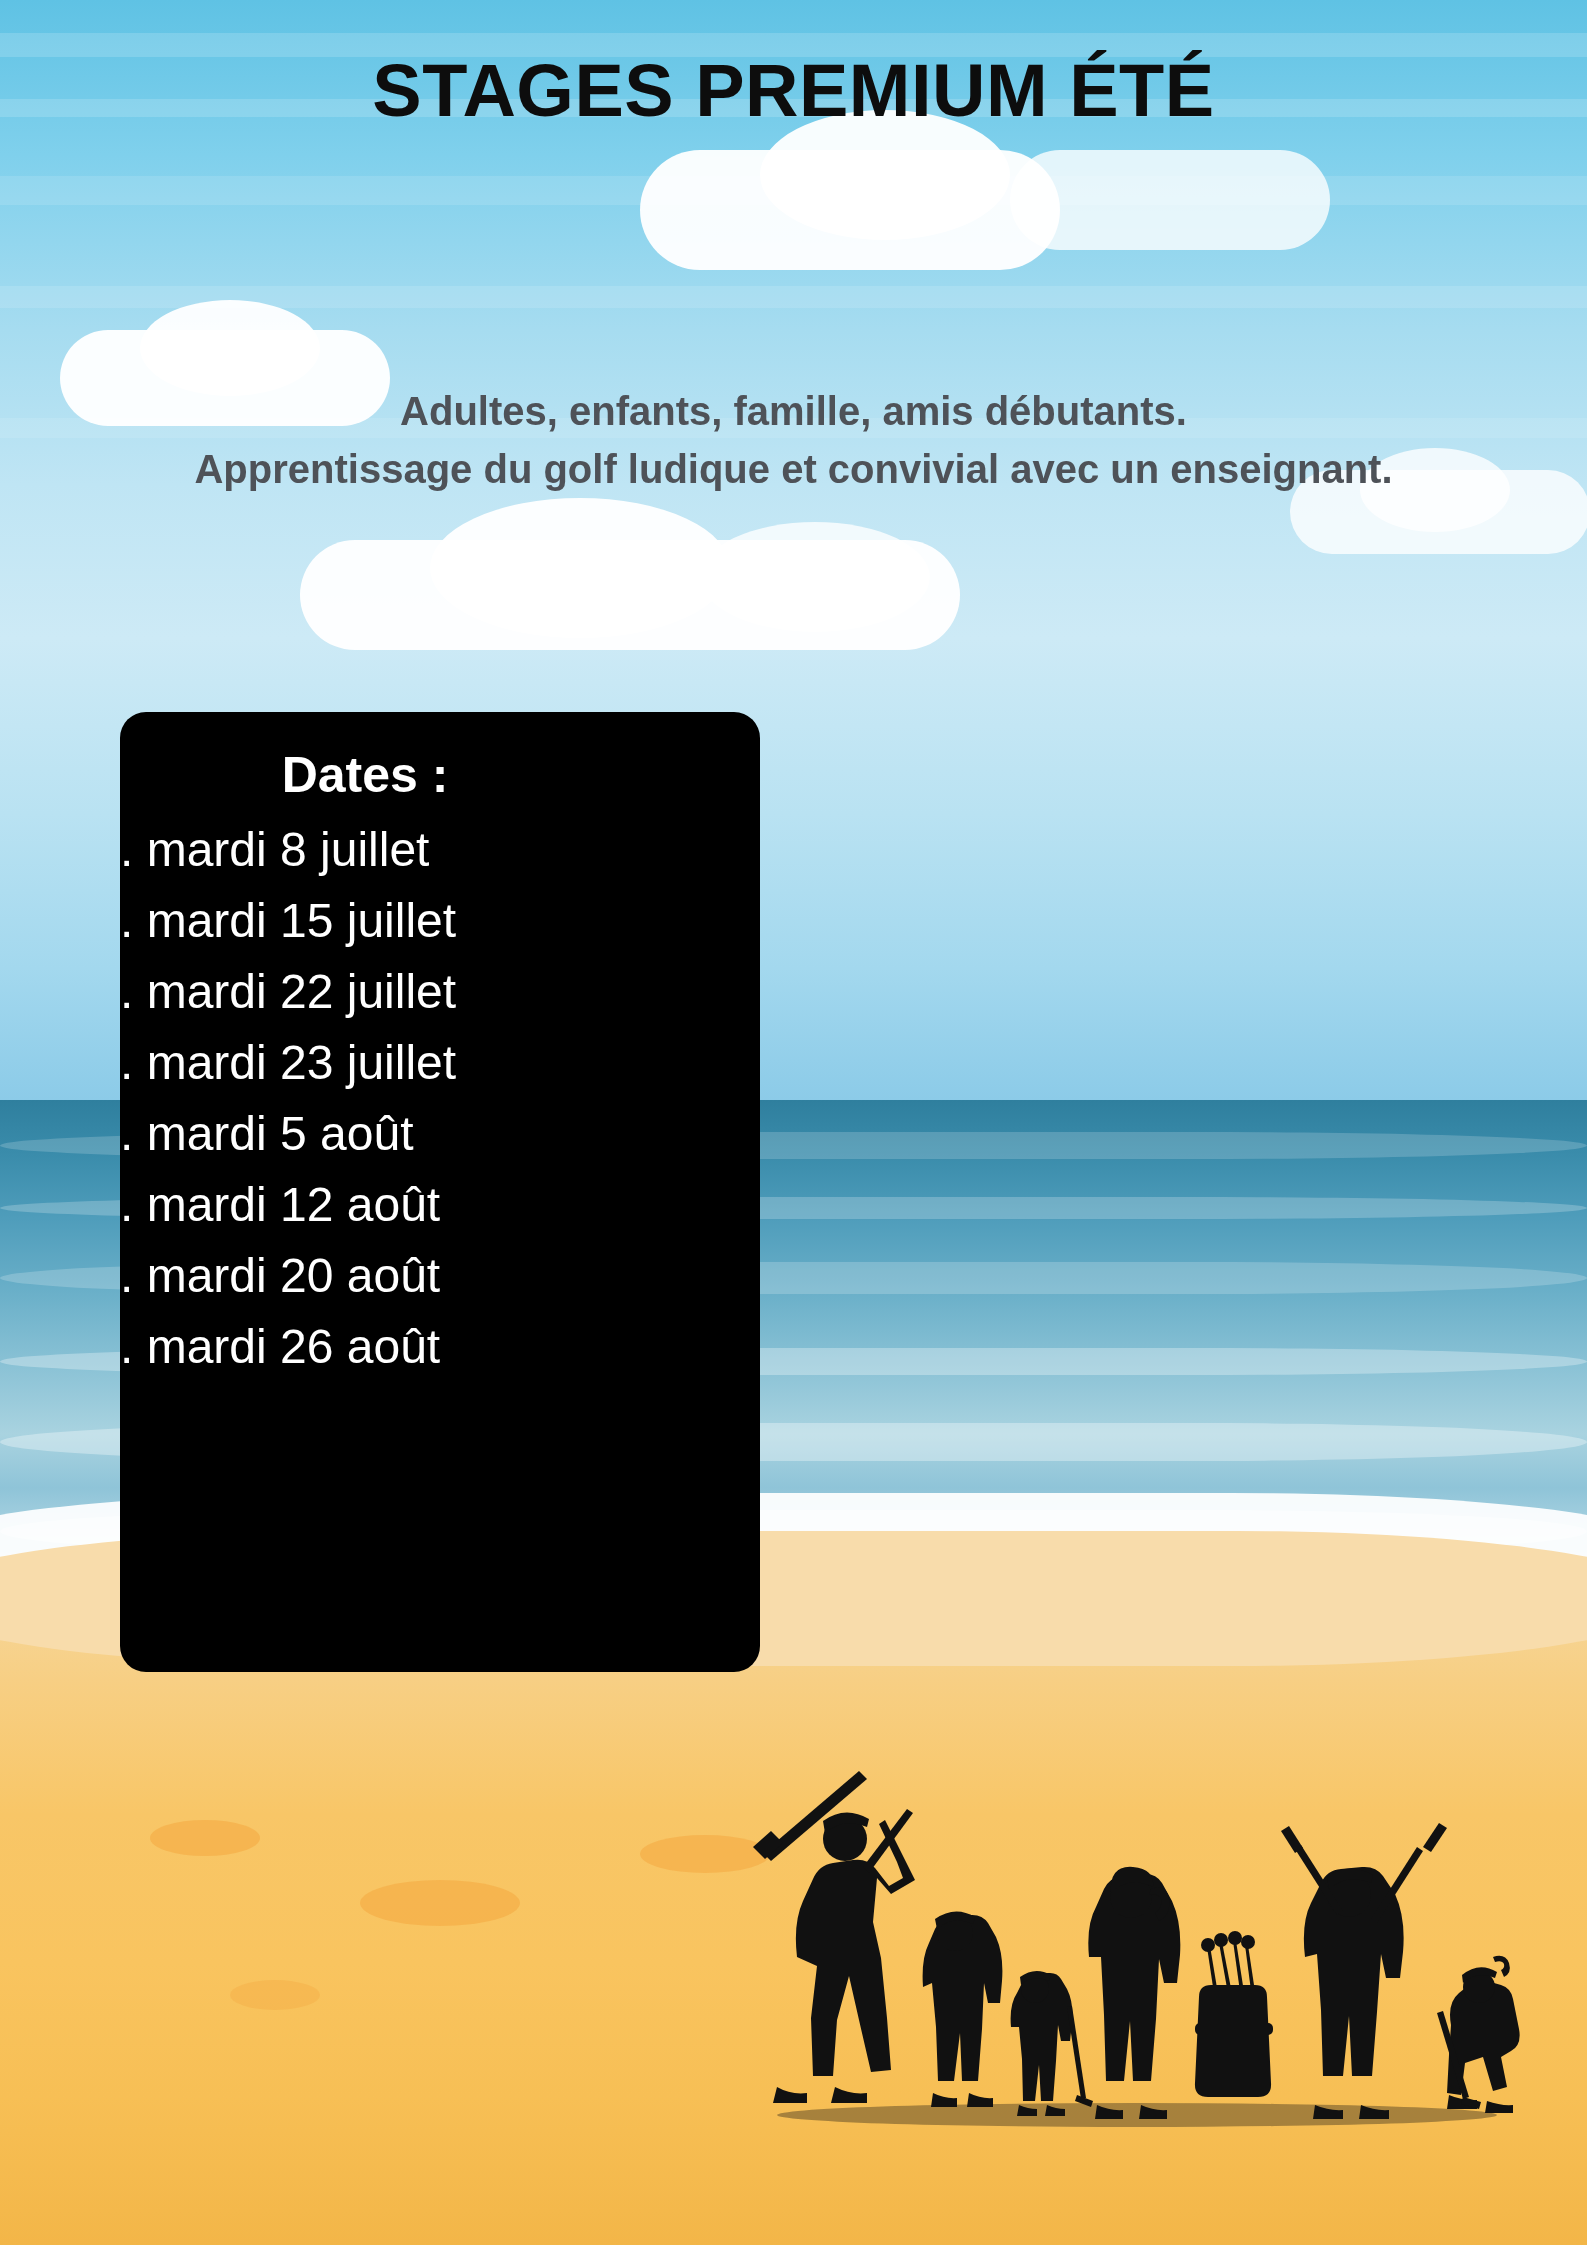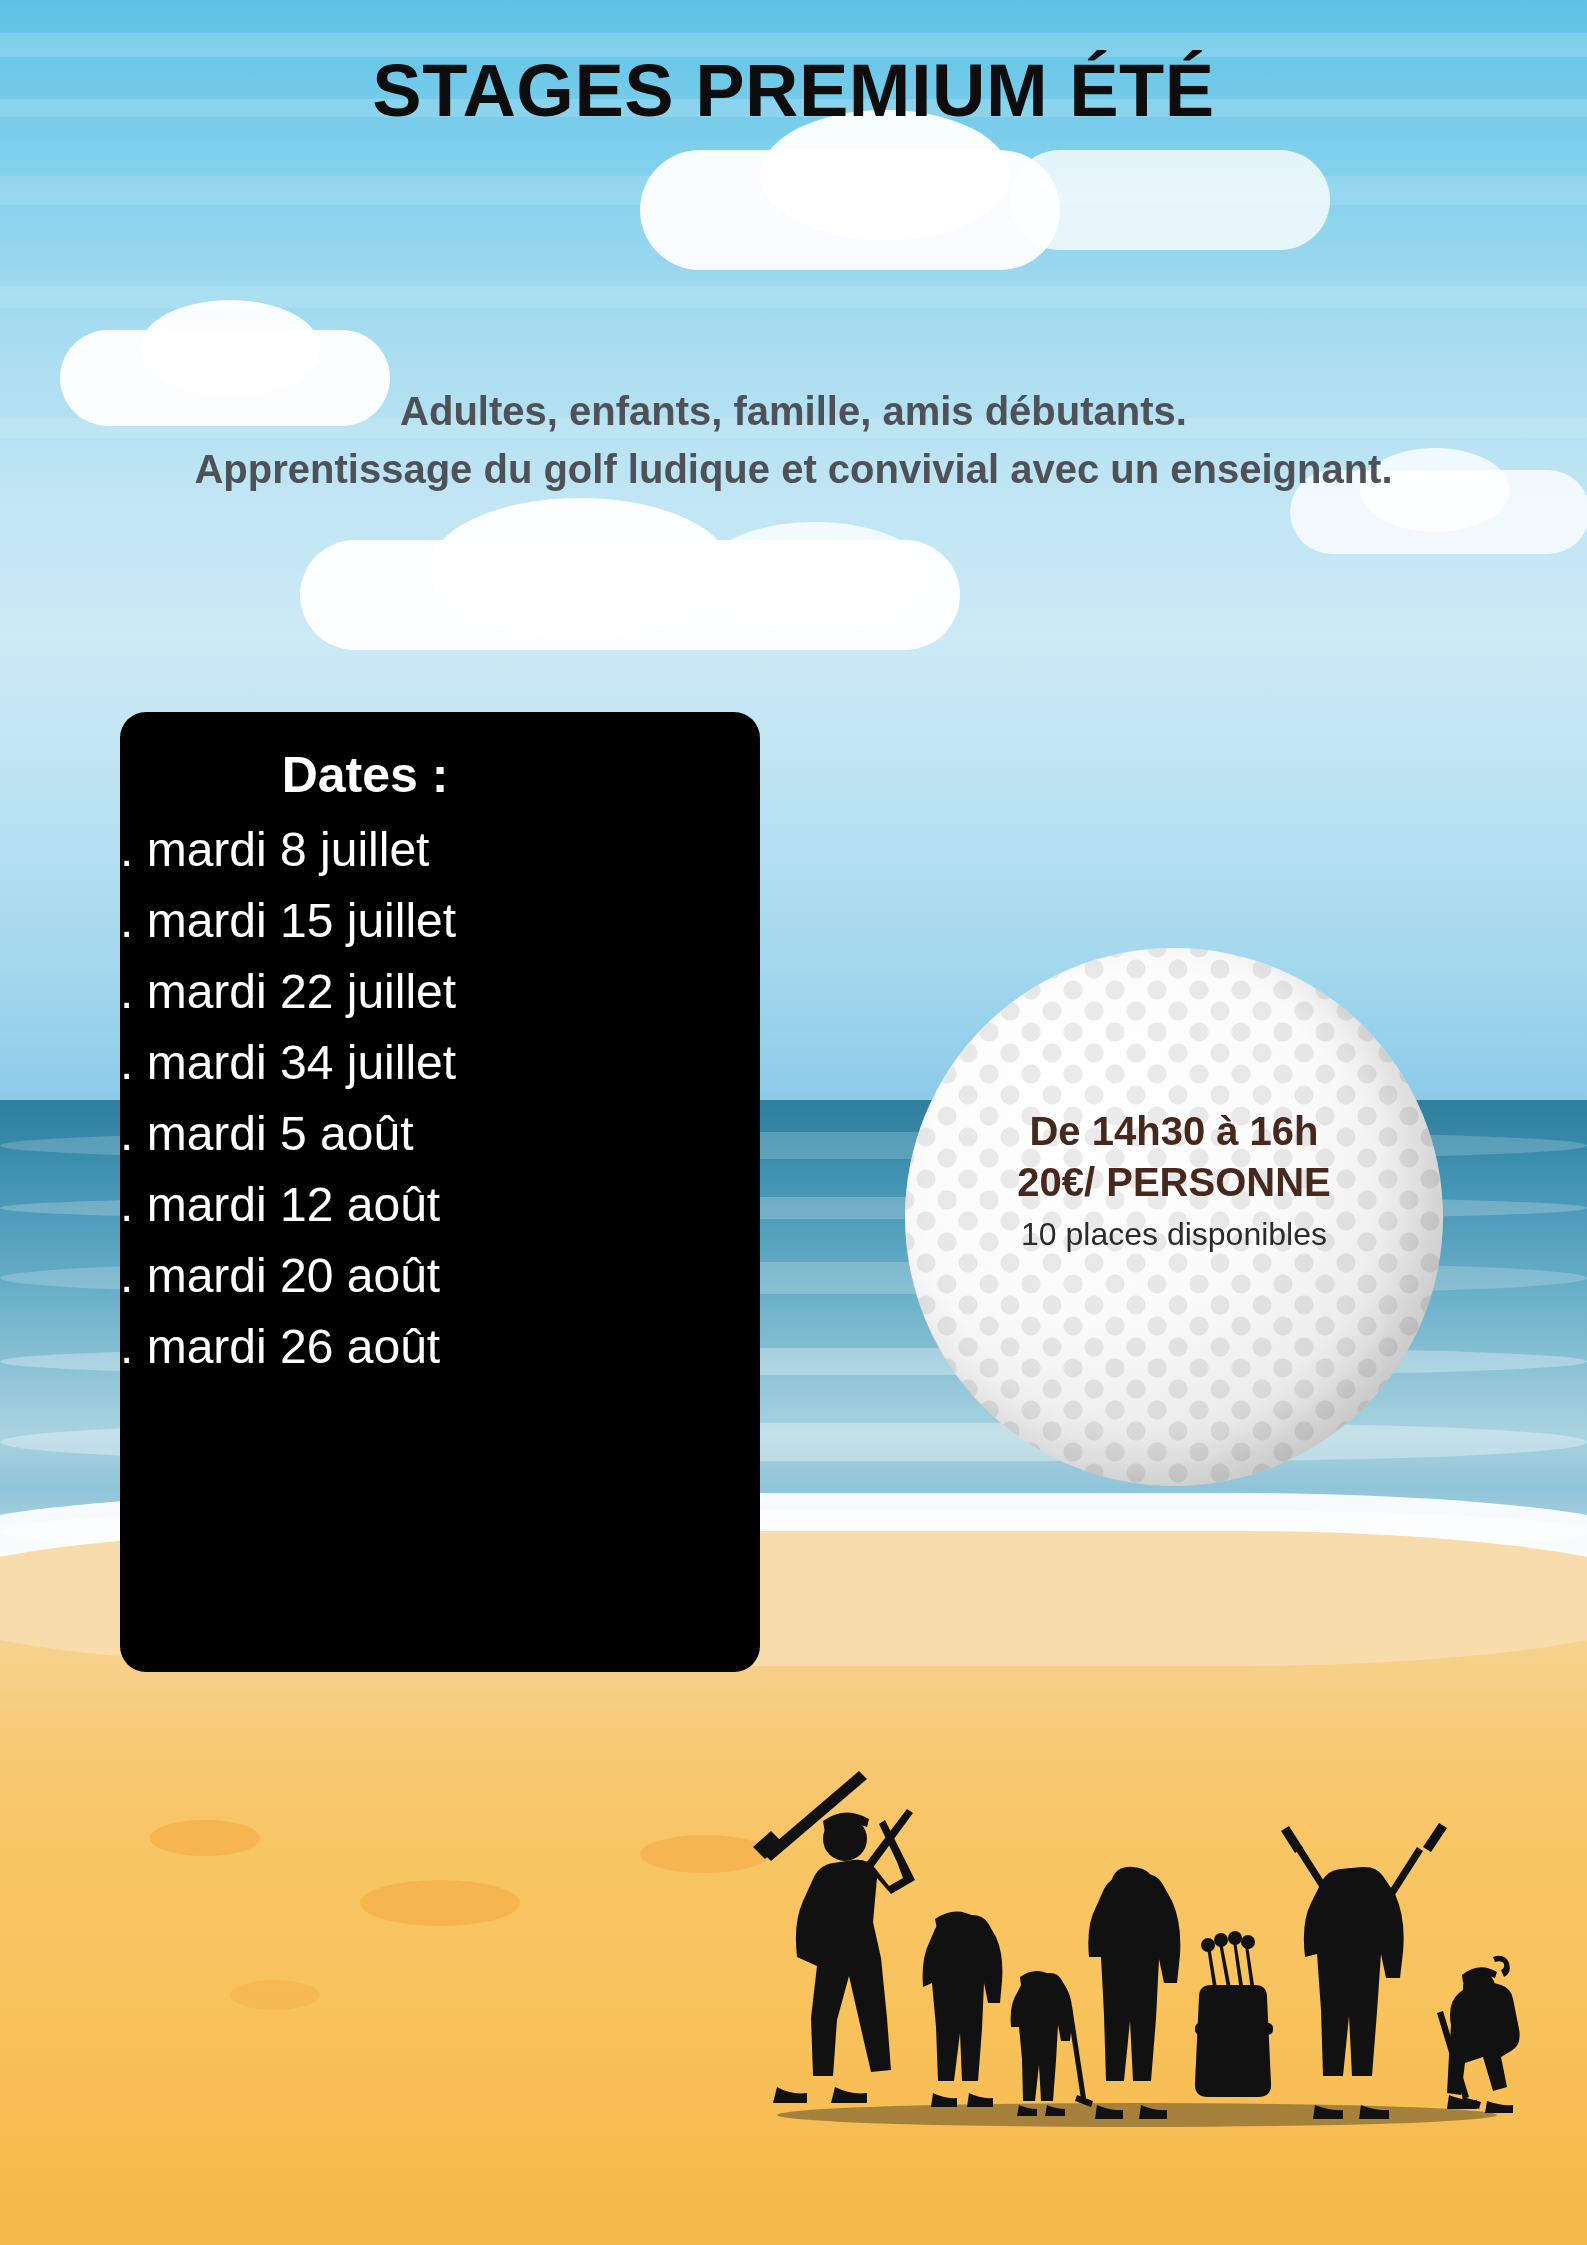--- a/index.html
+++ b/index.html
@@ -318,36 +318,28 @@
     <div>Adultes, enfants, famille, amis débutants.</div>
     <div>Apprentissage du golf ludique et convivial avec  un enseignant.</div>
   </div>
 
   <div class="dates-card">
     <div class="dates-title">Dates :</div>
     <ul class="dates-list">
       <li>. mardi 8 juillet</li>
       <li>. mardi 15 juillet</li>
       <li>. mardi 22 juillet</li>
-      <li>. mardi 34 juillet</li>
+      <li>. mardi 23 juillet</li>
       <li>. mardi 5 août</li>
       <li>. mardi 12 août</li>
       <li>. mardi 20 août</li>
       <li>. mardi 26 août</li>
     </ul>
   </div>
 
-  <div class="ball">
-    <div class="dimples"></div>
-    <div class="ball-text">
-      <div class="ball-line1">De 14h30 à 16h</div>
-      <div class="ball-line2">20€/ PERSONNE</div>
-      <div class="ball-line3">10 places disponibles</div>
-    </div>
-  </div>
 
   <div class="silhouettes">
     <svg viewBox="0 0 810 470" width="810" height="470" xmlns="http://www.w3.org/2000/svg" aria-hidden="true">
       <g fill="#111111">
 
         <ellipse cx="400" cy="458" rx="360" ry="12" opacity="0.35"></ellipse>
 
         <path d="M60 300 q-4 -34 6 -56 l10 -22 q6 -14 20 -16 l20 -3 q14 -2 22 8 l14 18 14 -8 -6 -16 -18 -38 6 -4 20 40 10 20 -24 14 -14 -16 -4 44 8 36 6 60 4 52 -20 2 -12 -52 -10 -44 -12 44 -4 56 -20 0 -2 -58 6 -52z"></path>
         <circle cx="108" cy="182" r="22"></circle>
         <path d="M88 176 q18 -16 42 -6 l2 -8 q-24 -14 -46 2z"></path>

